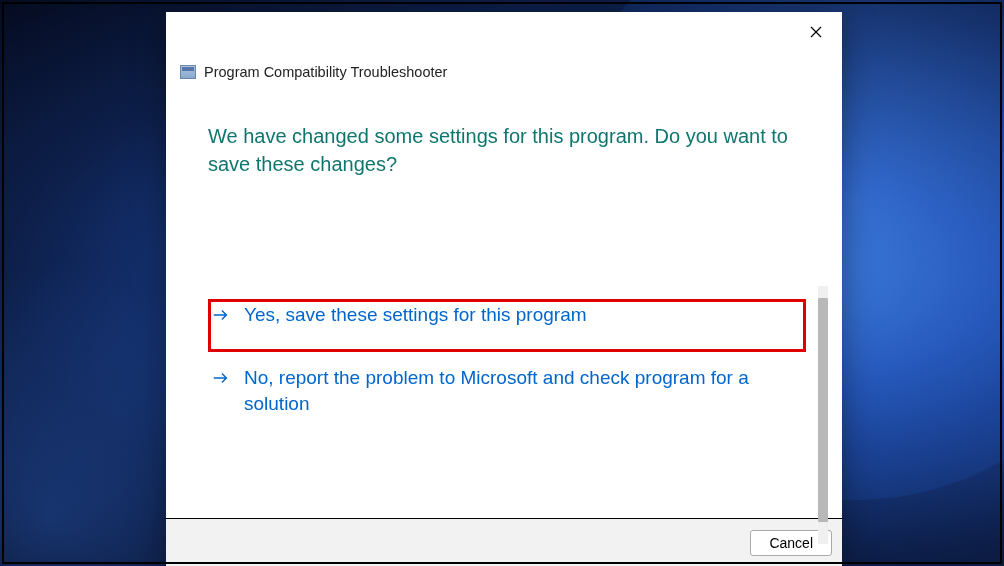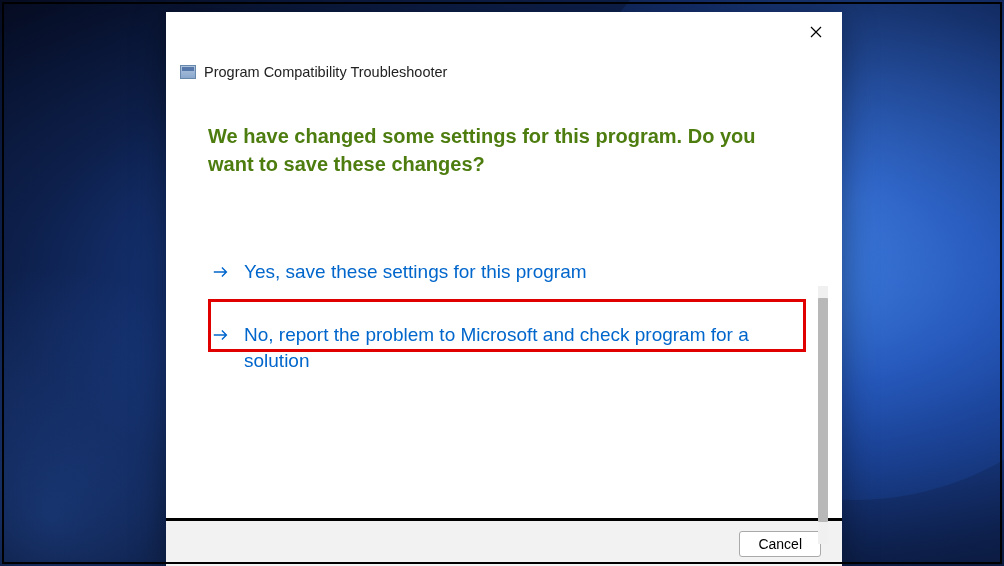--- a/index.html
+++ b/index.html
@@ -105,27 +105,27 @@
       font-size: 14.5px;
       color: #222;
     }
     .content-area {
       flex: 1;
       padding: 42px 34px 0 42px;
       position: relative;
     }
     .main-heading {
       font-size: 20px;
-      color: #4d7c0f;
+      color: #0f766e;
       line-height: 1.4;
-      font-weight: 700;
+      font-weight: 400;
       max-width: 595px;
     }
     .options-area {
-      margin-top: 69px;
+      margin-top: 112px;
       position: relative;
     }
     .option-link {
       display: flex;
       align-items: flex-start;
       gap: 14px;
       padding: 12px 8px 12px 4px;
       cursor: pointer;
       margin-bottom: 12px;
     }
@@ -169,25 +169,25 @@
       right: 14px;
       top: 218px;
       width: 10px;
       height: 224px;
       background: #b8b8b8;
       border-radius: 1px;
     }
     .footer {
       height: 48px;
       background: #f2f2f2;
-      border-top: 3px solid #000000;
+      border-top: 1px solid #000000;
       display: flex;
       justify-content: flex-end;
       align-items: center;
-      padding-right: 21px;
+      padding-right: 10px;
     }
     .cancel-btn {
       padding: 4px 18px;
       font-size: 14px;
       background: #fff;
       border: 1px solid #aaa;
       border-radius: 3px;
       cursor: pointer;
       font-family: inherit;
     }

